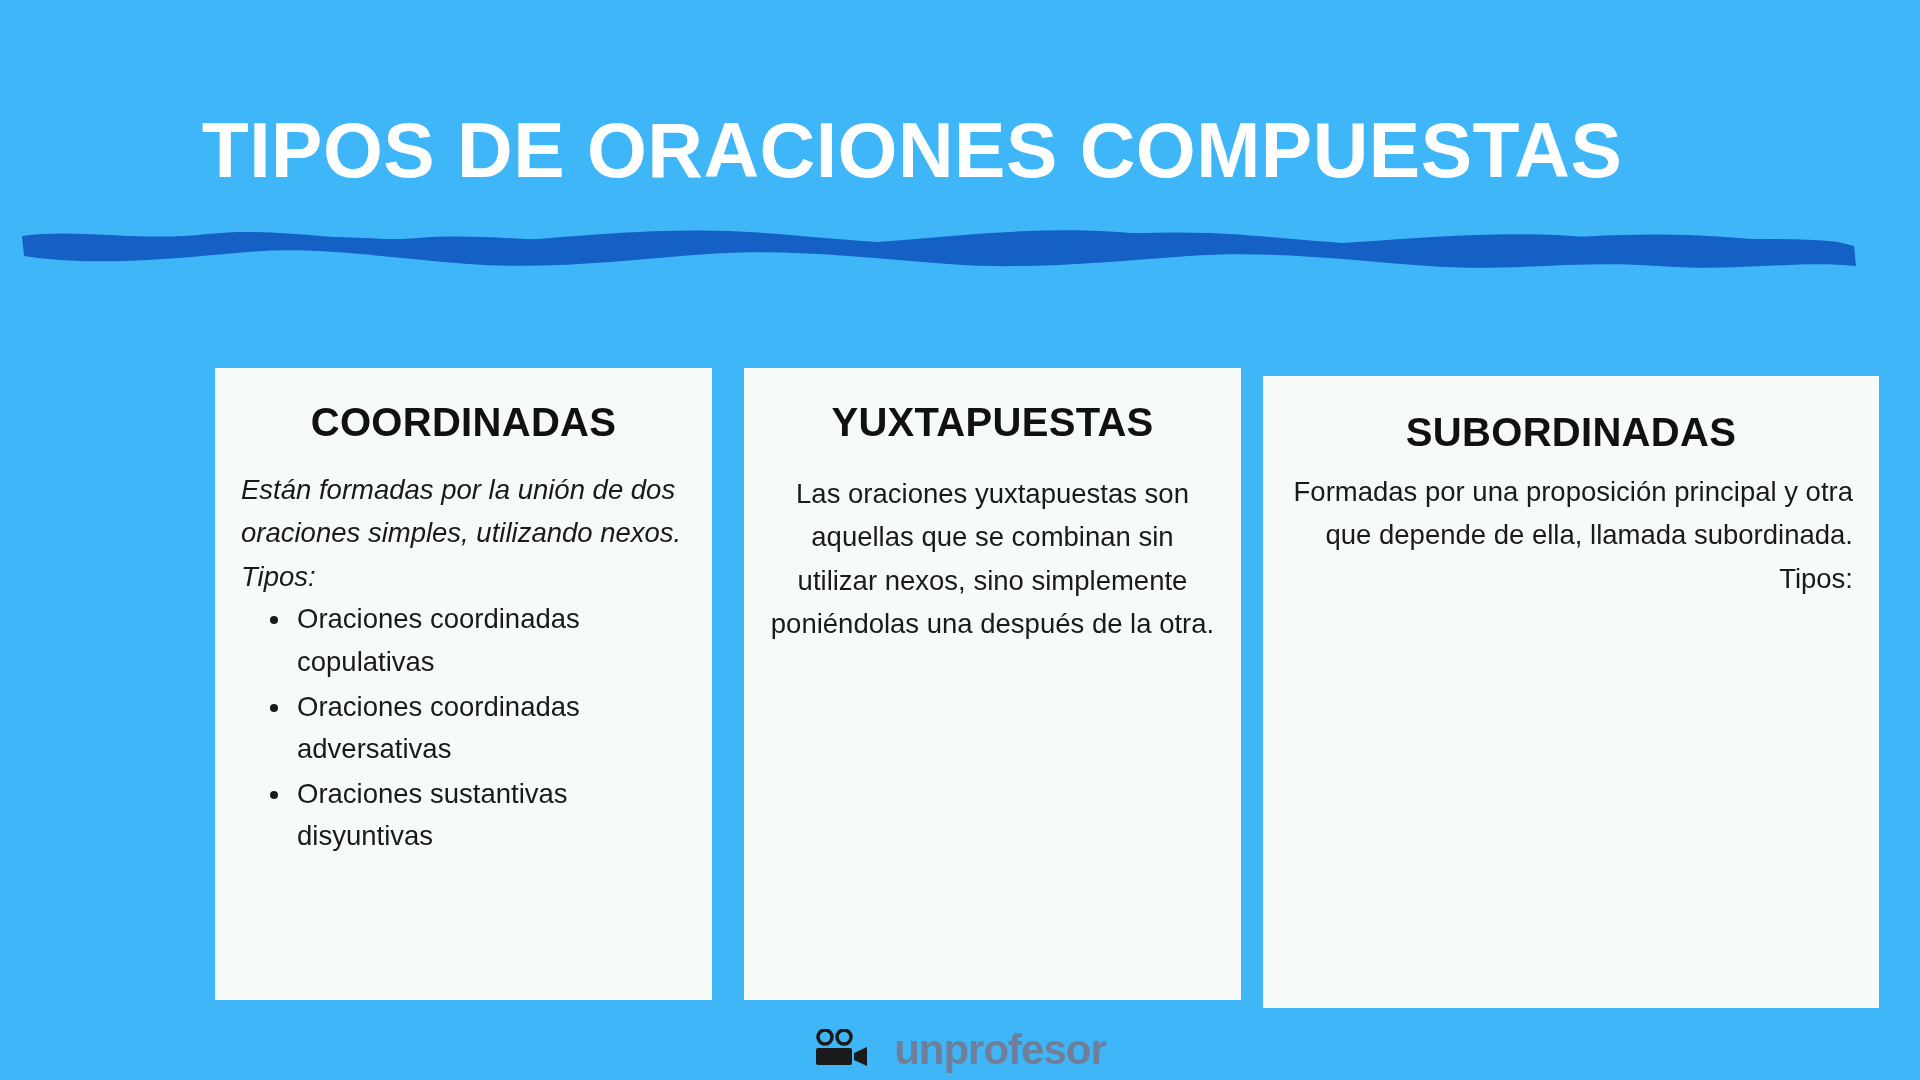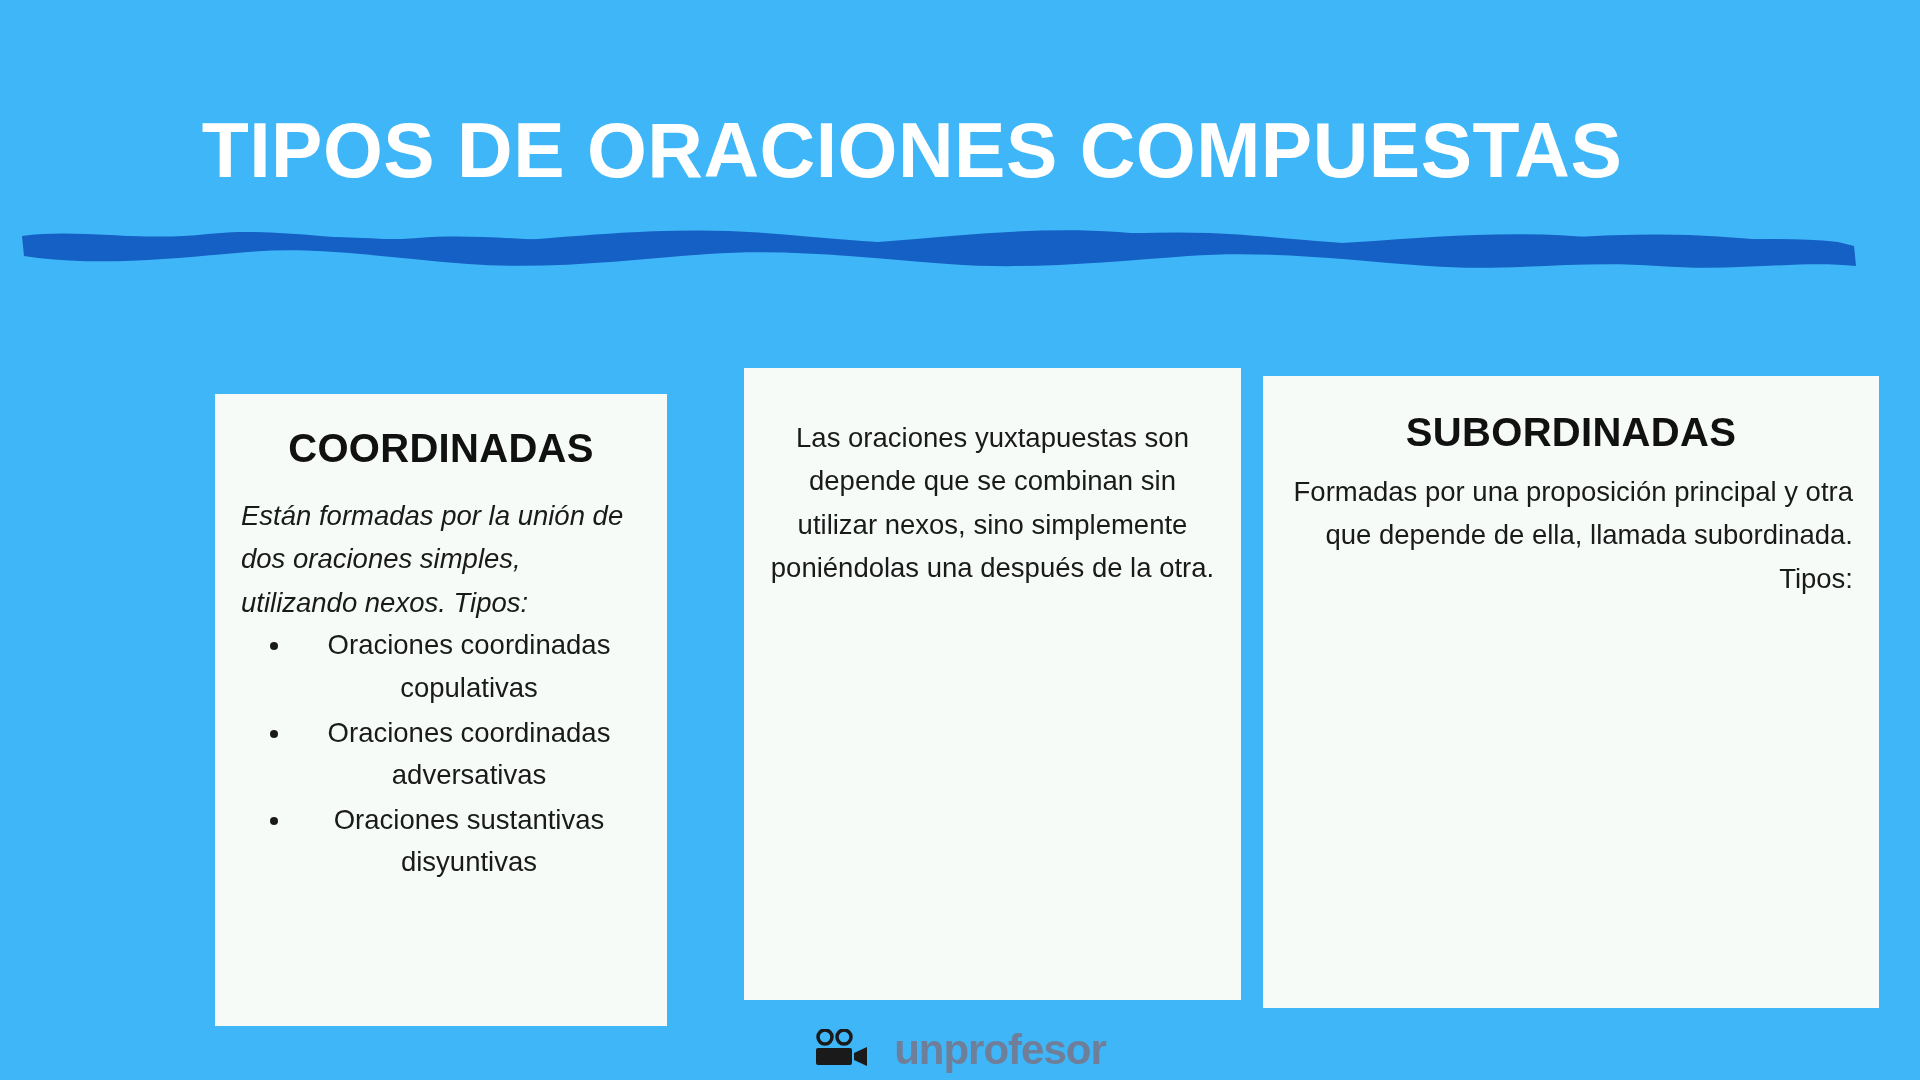--- a/index.html
+++ b/index.html
@@ -59,21 +59,21 @@
     height: 640px;
   }
 
   .card {
     position: absolute;
     background: #f7fbf8;
     box-sizing: border-box;
     padding: 22px 26px 20px 26px;
   }
 
-  .card-1 { left: 215px;  top: 0px;  width: 452px; height: 632px; margin-top: 26px; }
+  .card-1 { left: 215px;  top: 0px;  width: 497px; height: 632px; }
   .card-2 { left: 744px;  top: 0px;  width: 497px; height: 632px; }
   .card-3 { left: 1263px; top: 0px;  width: 616px; height: 632px; margin-top: 8px; }
 
   .card h2 {
     margin: 0;
     font-family: "Liberation Sans", sans-serif;
     font-weight: bold;
     font-size: 40px;
     color: #111111;
     text-align: center;
@@ -97,21 +97,20 @@
   .card-2 p.body { margin-top: 26px; text-align: center; }
   .card-3 p.body { margin-top: 14px; text-align: right; }
 
   .card ul {
     margin: 0;
     padding-left: 52px;
     font-family: "Liberation Sans", sans-serif;
     font-size: 27.5px;
     color: #1a1a1a;
     line-height: 1.55;
-    text-align: center;
   }
   .card ul li {
     margin: 0 0 2px 0;
     padding-left: 4px;
   }
   .card-3 ul { padding-left: 56px; }
 
   
   .footer {
     position: absolute;
@@ -154,21 +153,22 @@
       <h2>COORDINADAS</h2>
       <p class="body">Están formadas por la unión de dos oraciones simples, utilizando nexos. Tipos:</p>
       <ul>
         <li>Oraciones coordinadas copulativas</li>
         <li>Oraciones coordinadas adversativas</li>
         <li>Oraciones sustantivas disyuntivas</li>
       </ul>
     </div>
 
     <div class="card card-2">
-      <p class="body">Las oraciones yuxtapuestas son depende que se combinan sin utilizar nexos, sino simplemente poniéndolas una después de la otra.</p>
+      <h2>YUXTAPUESTAS</h2>
+      <p class="body">Las oraciones yuxtapuestas son aquellas que se combinan sin utilizar nexos, sino simplemente poniéndolas una después de la otra.</p>
     </div>
 
     <div class="card card-3">
       <h2>SUBORDINADAS</h2>
       <p class="body">Formadas por una proposición principal y otra que depende de ella, llamada subordinada. Tipos:</p>
     </div>
 
   </div>
 
   <div class="footer">

